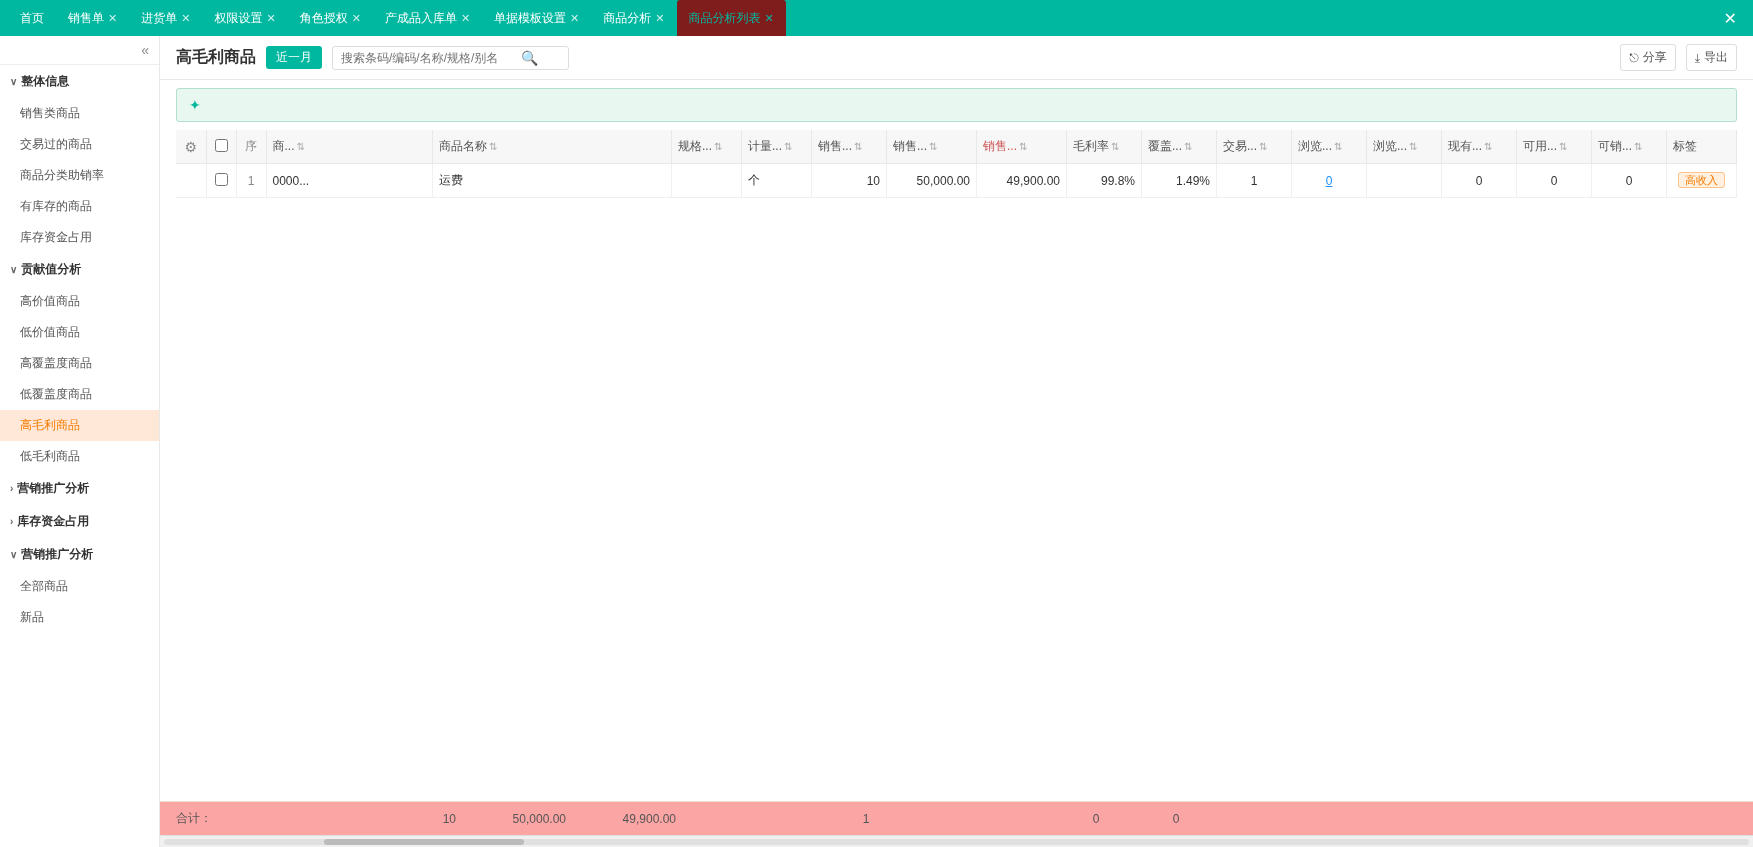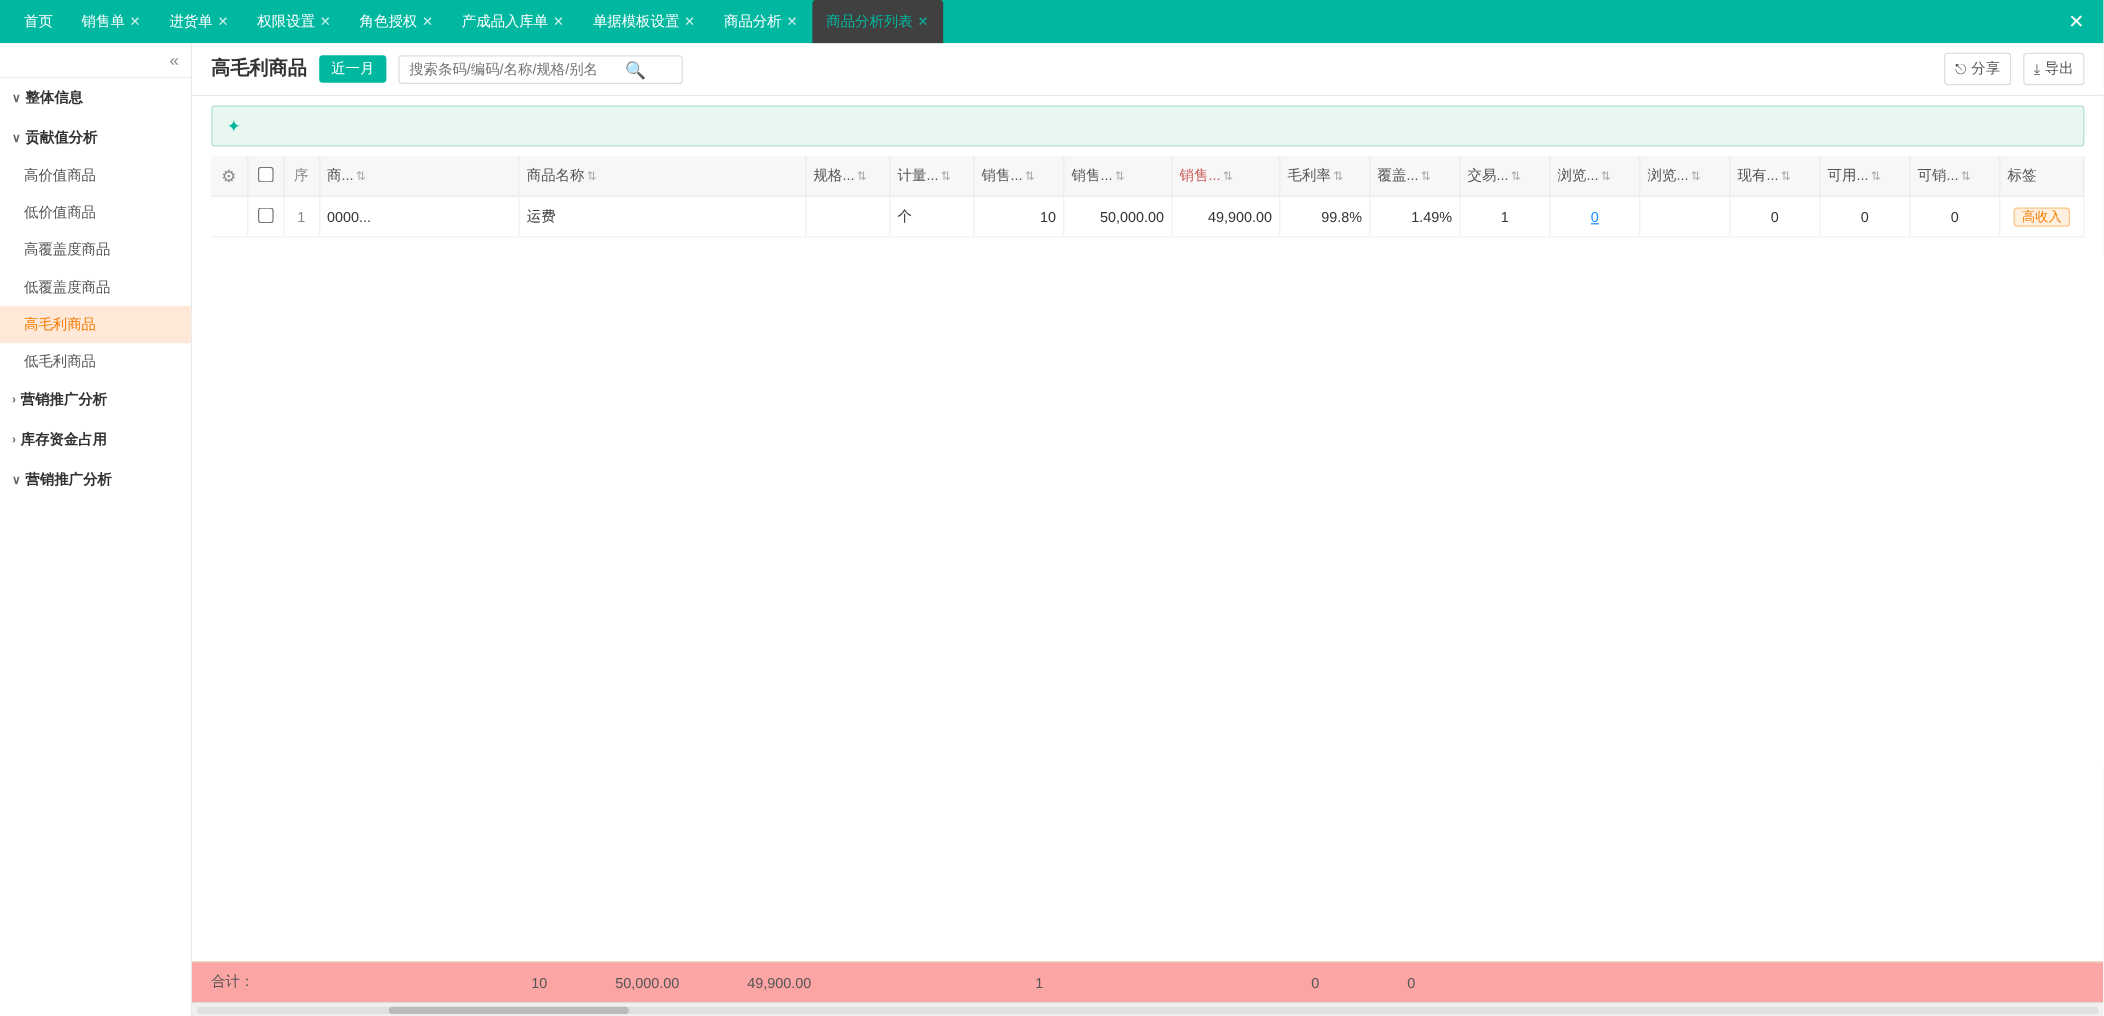--- a/index.html
+++ b/index.html
@@ -17,21 +17,21 @@
     .top-nav-item {
       color: #fff;
       padding: 0 12px;
       height: 36px;
       display: flex;
       align-items: center;
       cursor: pointer;
       white-space: nowrap;
       font-size: 13px;
     }
-    .top-nav-item.active { background: #404040; color: #00b8a0; border-radius: 3px 3px 0 0; }
+    .top-nav-item.active { background: #7f1d1d; color: #00b8a0; border-radius: 3px 3px 0 0; }
     .top-nav-close {
       margin-left: 4px;
       font-size: 11px;
       color: rgba(255,255,255,0.8);
       cursor: pointer;
     }
     .top-nav-item.active .top-nav-close { color: #00b8a0; }
     .top-nav-spacer { flex: 1; }
     .top-nav-x {
       color: #fff;
@@ -293,20 +293,27 @@
   <div class="sidebar">
 
     <div style="display:flex; align-items:center; padding: 6px 10px; justify-content:flex-end; border-bottom:1px solid #eee;">
       <span style="cursor:pointer; color:#888; font-size:14px;">«</span>
     </div>
 
     <div class="sidebar-group-header">
       <span class="arrow">∨</span>
       <span>整体信息</span>
     </div>
+    <div>
+      <div class="sidebar-item">销售类商品</div>
+      <div class="sidebar-item">交易过的商品</div>
+      <div class="sidebar-item">商品分类助销率</div>
+      <div class="sidebar-item">有库存的商品</div>
+      <div class="sidebar-item">库存资金占用</div>
+    </div>
 
     <div class="sidebar-group-header">
       <span class="arrow">∨</span>
       <span>贡献值分析</span>
     </div>
     <div>
       <div class="sidebar-item">高价值商品</div>
       <div class="sidebar-item">低价值商品</div>
       <div class="sidebar-item">高覆盖度商品</div>
       <div class="sidebar-item">低覆盖度商品</div>
@@ -320,20 +327,24 @@
     </div>
 
     <div class="sidebar-group-header">
       <span class="arrow">›</span>
       <span>库存资金占用</span>
     </div>
 
     <div class="sidebar-group-header">
       <span class="arrow">∨</span>
       <span>营销推广分析</span>
+    </div>
+    <div>
+      <div class="sidebar-item">全部商品</div>
+      <div class="sidebar-item">新品</div>
     </div>
   </div>
 
   <div class="content-panel">
 
     <div class="content-header">
       <span class="content-title">高毛利商品</span>
       <button class="time-filter-btn">近一月</button>
       <div class="search-box">
         <input type="text" placeholder="搜索条码/编码/名称/规格/别名" style="">

